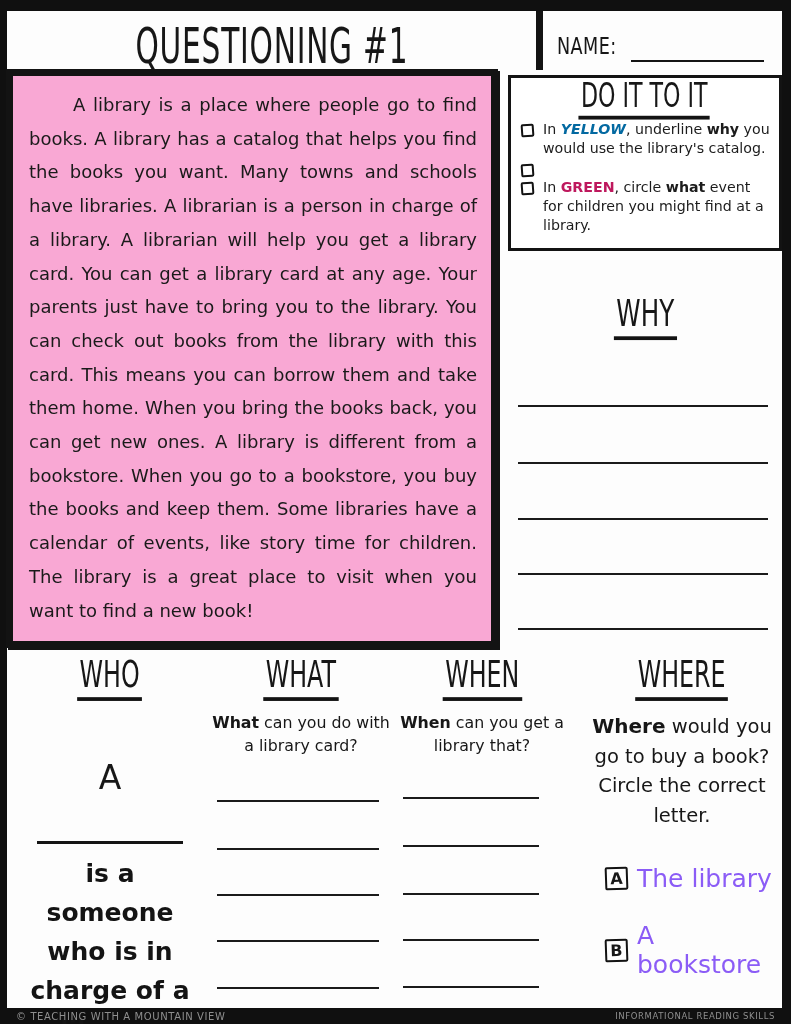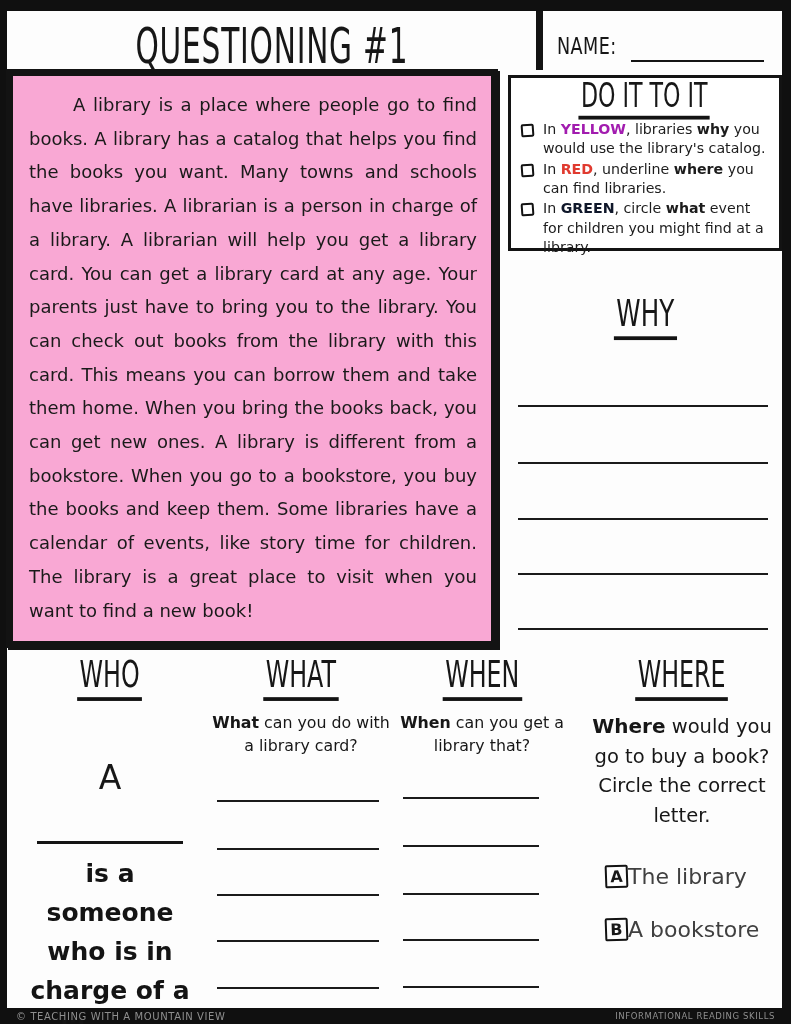--- a/index.html
+++ b/index.html
@@ -24,23 +24,23 @@
   .passage-text { font-size:18px; line-height:33.7px; text-align:justify; text-indent:44px; color:#1a1a1a; }
   
   .doit-box { position:absolute; left:501px; top:5px; width:274px; height:176px;
     border:3px solid #131313; background:#ffffff; padding:2px 8px 0 6px; }
   .doit-heading-wrap { text-align:center; height:40px; }
   .tall-heading { display:inline-block; font-size:27px; transform:scale(0.82,1.26); transform-origin:center; border-bottom:3px solid #131313; padding:0 3px 1px; white-space:nowrap; }
   .doit-item { display:flex; margin-bottom:1px; }
   .checkbox { flex:0 0 13px; width:13px; height:13px; border:2.5px solid #131313; border-radius:2px; margin:4px 9px 0 4px; transform:rotate(-4deg); background:#fff; }
   .doit-text { font-size:14.2px; line-height:1.36; color:#1c1c1c; }
   .cw { font-weight:bold; }
-  .cw-yellow { color:#a21caf; }
+  .cw-yellow { color:#0369a1;font-style:italic; }
   .cw-red { color:#e03a2f; }
-  .cw-green { color:#0f172a; }
+  .cw-green { color:#be185d; }
   
   .why-heading { position:absolute; left:501px; top:226px; width:274px; text-align:center; }
   .why-heading .tall-heading { font-size:30px; }
   .why-question { position:absolute; left:492px; top:272px; width:290px; text-align:center; font-size:15.3px; }
   .answer-line { position:absolute; border-bottom:2.6px solid #1b1b1b; height:0; }
   .why-line { left:511px; width:250px; }
   
   .col { position:absolute; text-align:center; }
   .col .tall-heading { font-size:29px; border-bottom-width:3px; }
   .col-who { left:16px; top:588px; width:174px; }
@@ -52,21 +52,21 @@
   .what-line { left:210px; width:162px; }
   .col-when { left:386px; top:588px; width:178px; }
   .when-line { left:396px; width:136px; }
   .col-where { left:574px; top:588px; width:202px; }
   .where-question { margin-top:16px; font-size:19.5px; line-height:29.5px; }
   .where-question b { font-size:20px; }
   .options { margin-top:34px; }
   .option { display:flex; align-items:center; margin:0 0 28px 24px; text-align:left; }
   .letter-box { flex:0 0 23px; width:23px; height:23px; border:2.5px solid #131313; border-radius:2px;
     display:flex; align-items:center; justify-content:center; font-weight:bold; font-size:16px; transform:rotate(-2deg); }
-  .option-label { font-size:22px; margin-left:0; color:#404040; }
+  .option-label { font-size:25px; margin-left:9px; color:#8b5cf6; }
   
   .footer-left { position:absolute; left:16px; top:1011px; font-size:10px; color:#8f8f8f; letter-spacing:0.6px; }
   .footer-right { position:absolute; right:16px; top:1011px; font-size:8.5px; color:#8f8f8f; letter-spacing:0.6px; }
 </style>
 </head>
 <body>
 
 <div class="sheet">
 
   <div class="header-row">
@@ -84,25 +84,24 @@
     <div class="passage-box">
       <div class="passage-text">A library is a place where people go to find books. A library has a catalog that helps you find the books you want. Many towns and schools have libraries. A librarian is a person in charge of a library. A librarian will help you get a library card. You can get a library card at any age. Your parents just have to bring you to the library. You can check out books from the library with this card. This means you can borrow them and take them home. When you bring the books back, you can get new ones. A library is different from a bookstore. When you go to a bookstore, you buy the books and keep them. Some libraries have a calendar of events, like story time for children. The library is a great place to visit when you want to find a new book!</div>
     </div>
 
     <div class="doit-box">
       <div class="doit-heading-wrap">
         <span class="tall-heading">DO IT TO IT</span>
       </div>
       <div class="doit-item">
         <span class="checkbox"></span>
-        <span class="doit-text"><span>In </span><b class="cw cw-yellow">YELLOW</b><span>, libraries </span><b>why</b><span> you would use the library's catalog.</span></span>
+        <span class="doit-text"><span>In </span><b class="cw cw-yellow">YELLOW</b><span>, underline </span><b>why</b><span> you would use the library's catalog.</span></span>
       </div>
       <div class="doit-item">
         <span class="checkbox"></span>
-        <span class="doit-text"><span>In </span><b class="cw cw-red">RED</b><span>, underline </span><b>where</b><span> you can find libraries.</span></span>
       </div>
       <div class="doit-item">
         <span class="checkbox"></span>
         <span class="doit-text"><span>In </span><b class="cw cw-green">GREEN</b><span>, circle </span><b>what</b><span> event for children you might find at a library.</span></span>
       </div>
     </div>
 
     <div class="why-heading">
       <span class="tall-heading">WHY</span>
     </div>

